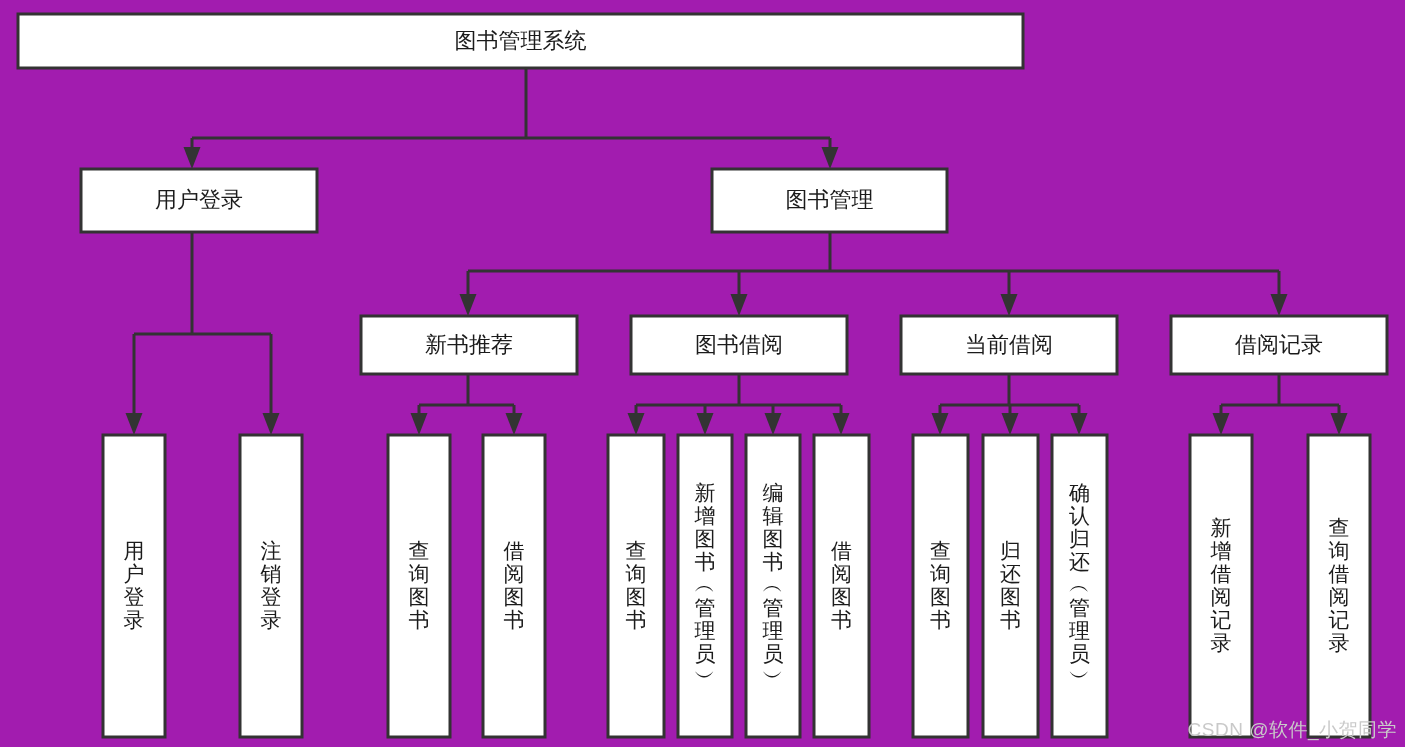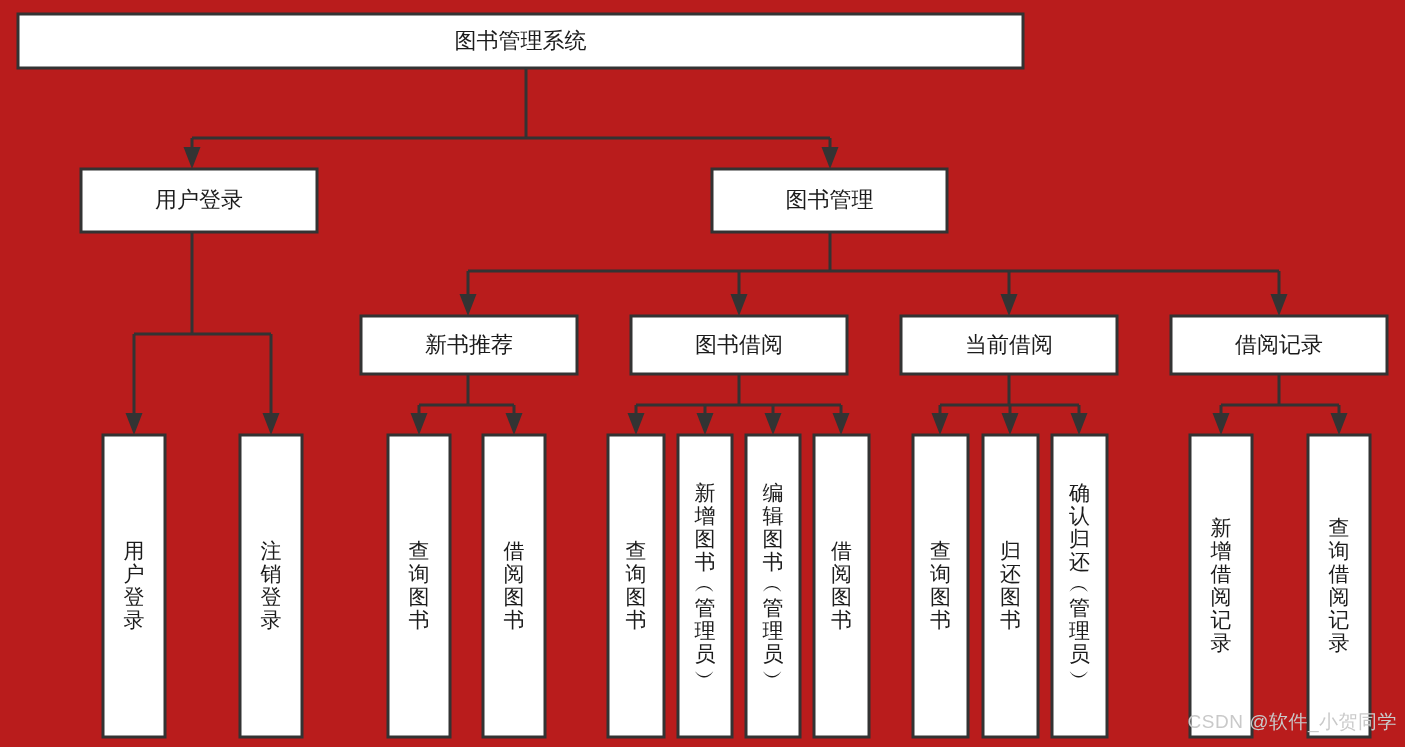--- a/index.html
+++ b/index.html
@@ -7,21 +7,21 @@
     padding: 0;
     background: #ffffff;
   }
   body {
     font-family: "Liberation Sans", "DejaVu Sans", sans-serif;
   }
   #diagram-root {
     position: relative;
     width: 1405px;
     height: 747px;
-    background: #b91c1c;
+    background: #a21caf;
     overflow: hidden;
   }
   svg#tree-svg {
     position: absolute;
     top: 0;
     left: 0;
     width: 1405px;
     height: 747px;
     display: block;
   }
@@ -48,21 +48,21 @@
     stroke-width: 3;
     fill: none;
   }
   .arrow-head {
     fill: #333333;
     stroke: none;
   }
   .watermark-text {
     position: absolute;
     right: 8px;
-    bottom: 12px;
+    bottom: 4px;
     font-family: "Liberation Sans", "DejaVu Sans", sans-serif;
     font-size: 19px;
     color: #c9c9c9;
     white-space: nowrap;
     letter-spacing: 0.5px;
     pointer-events: none;
   }
 </style>
 </head>
 <body>

